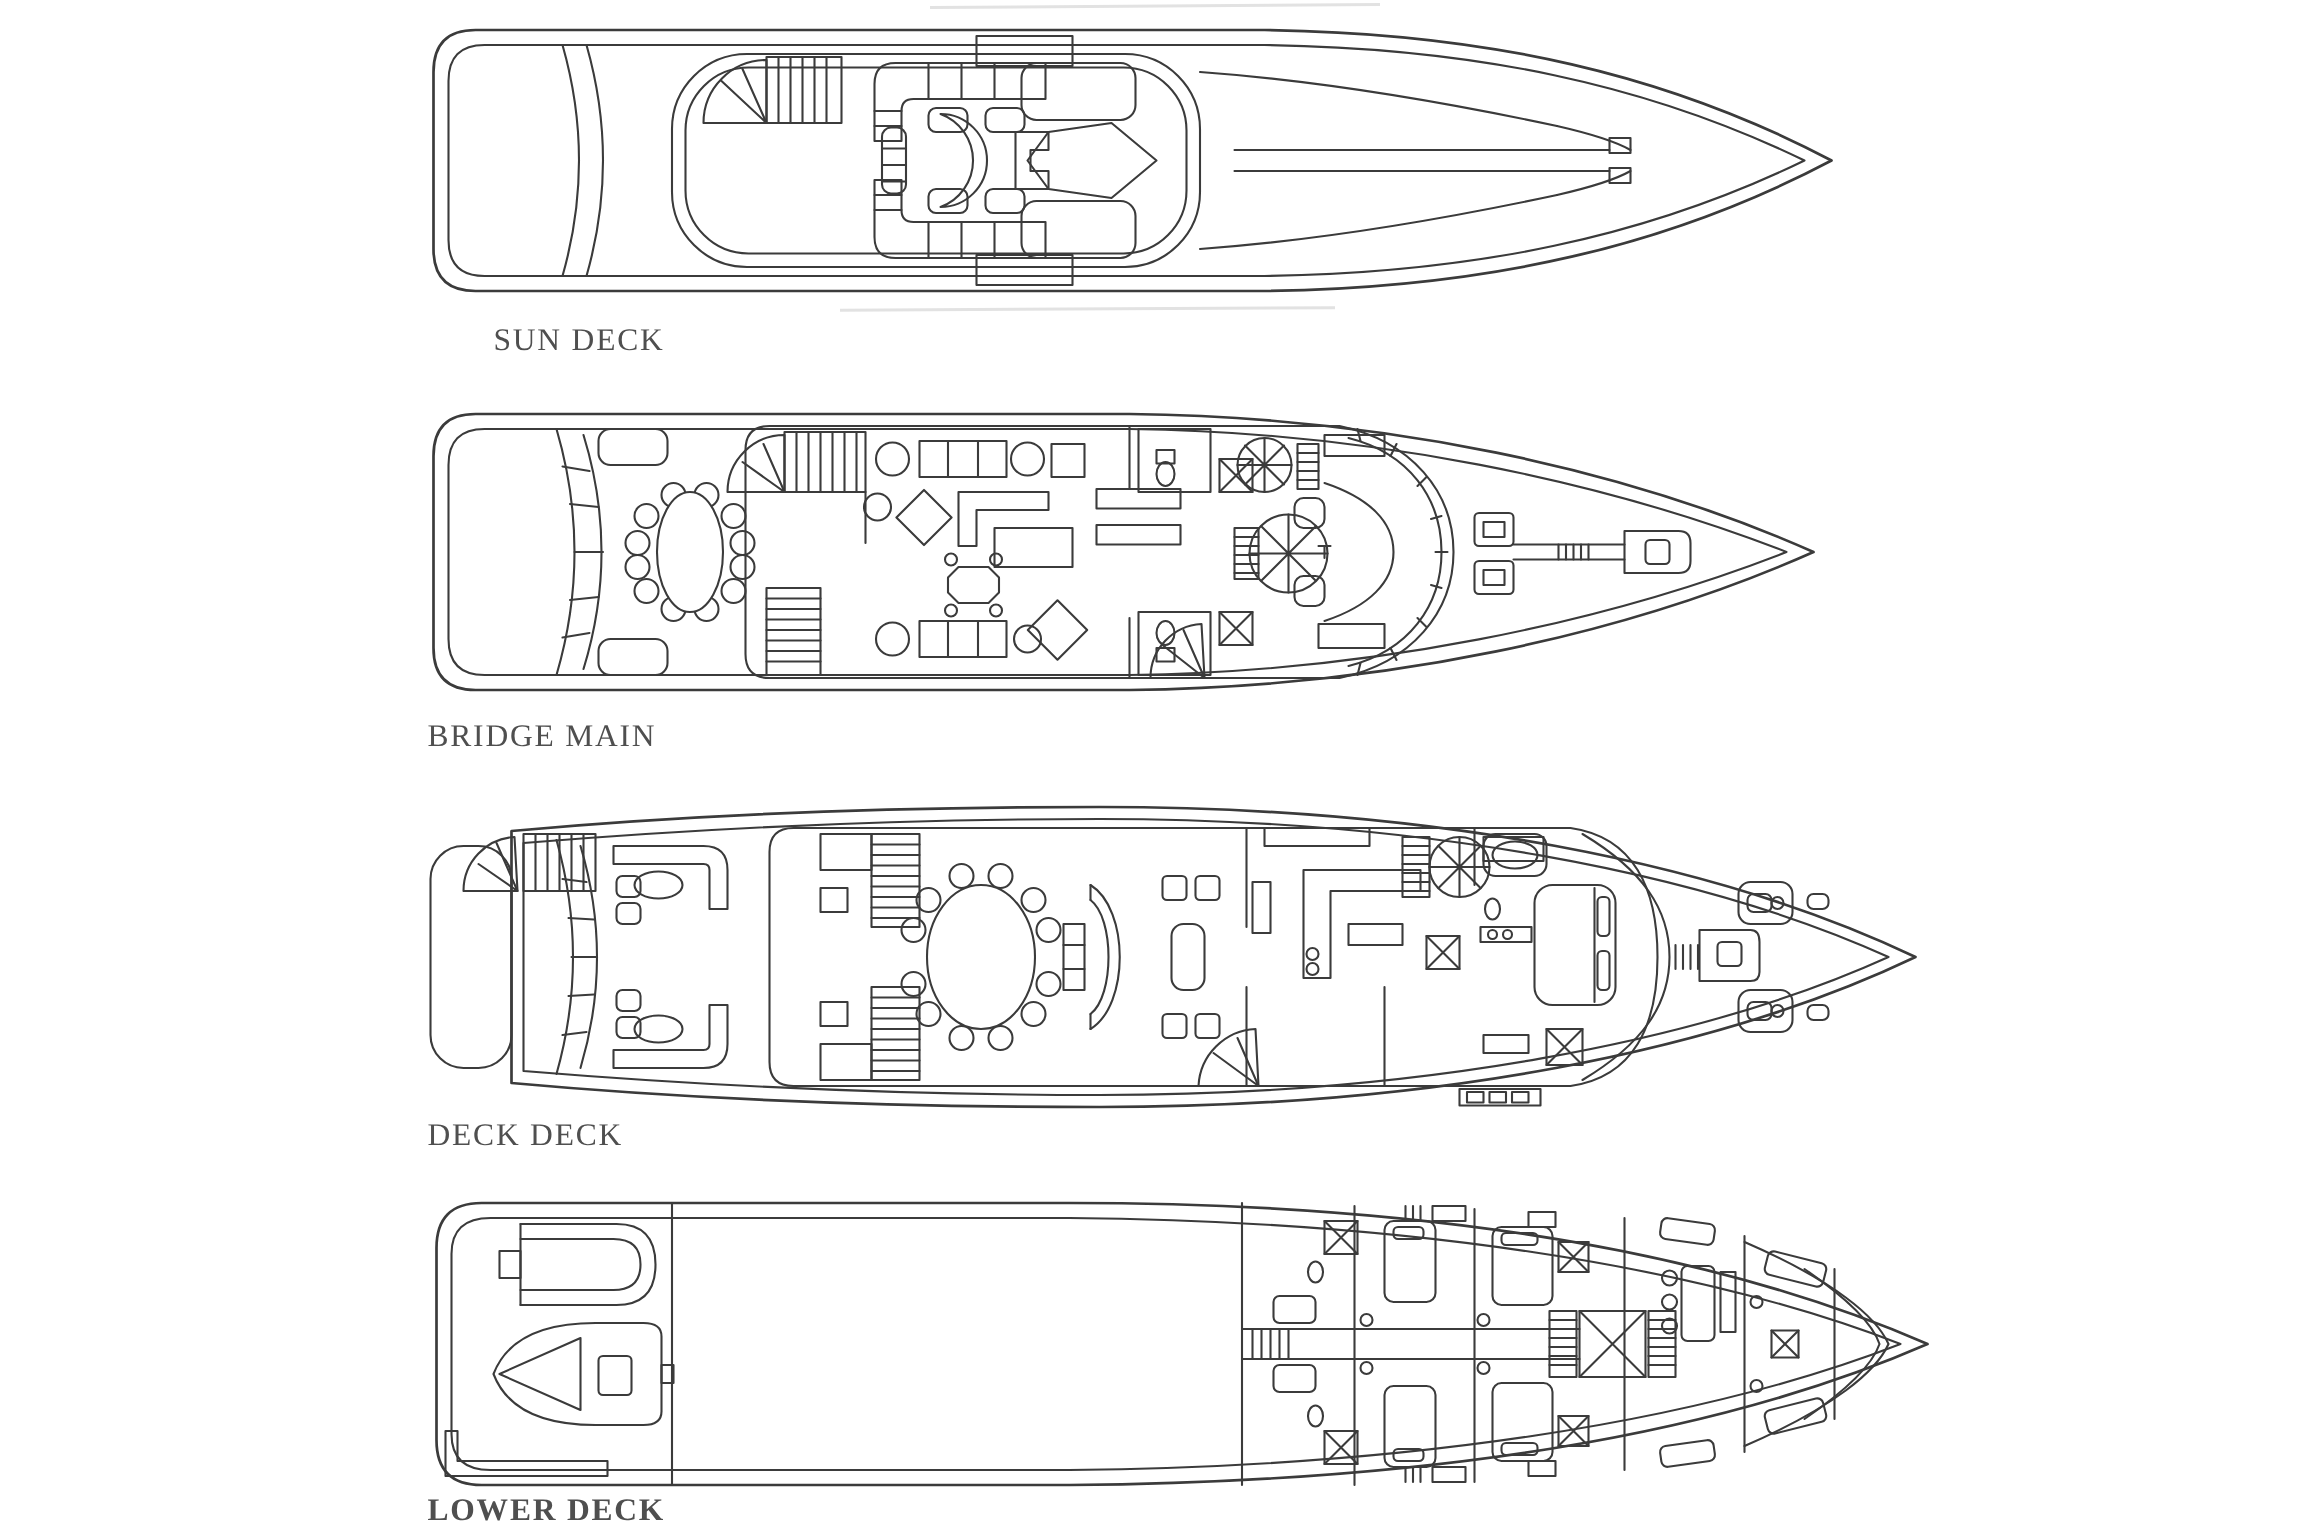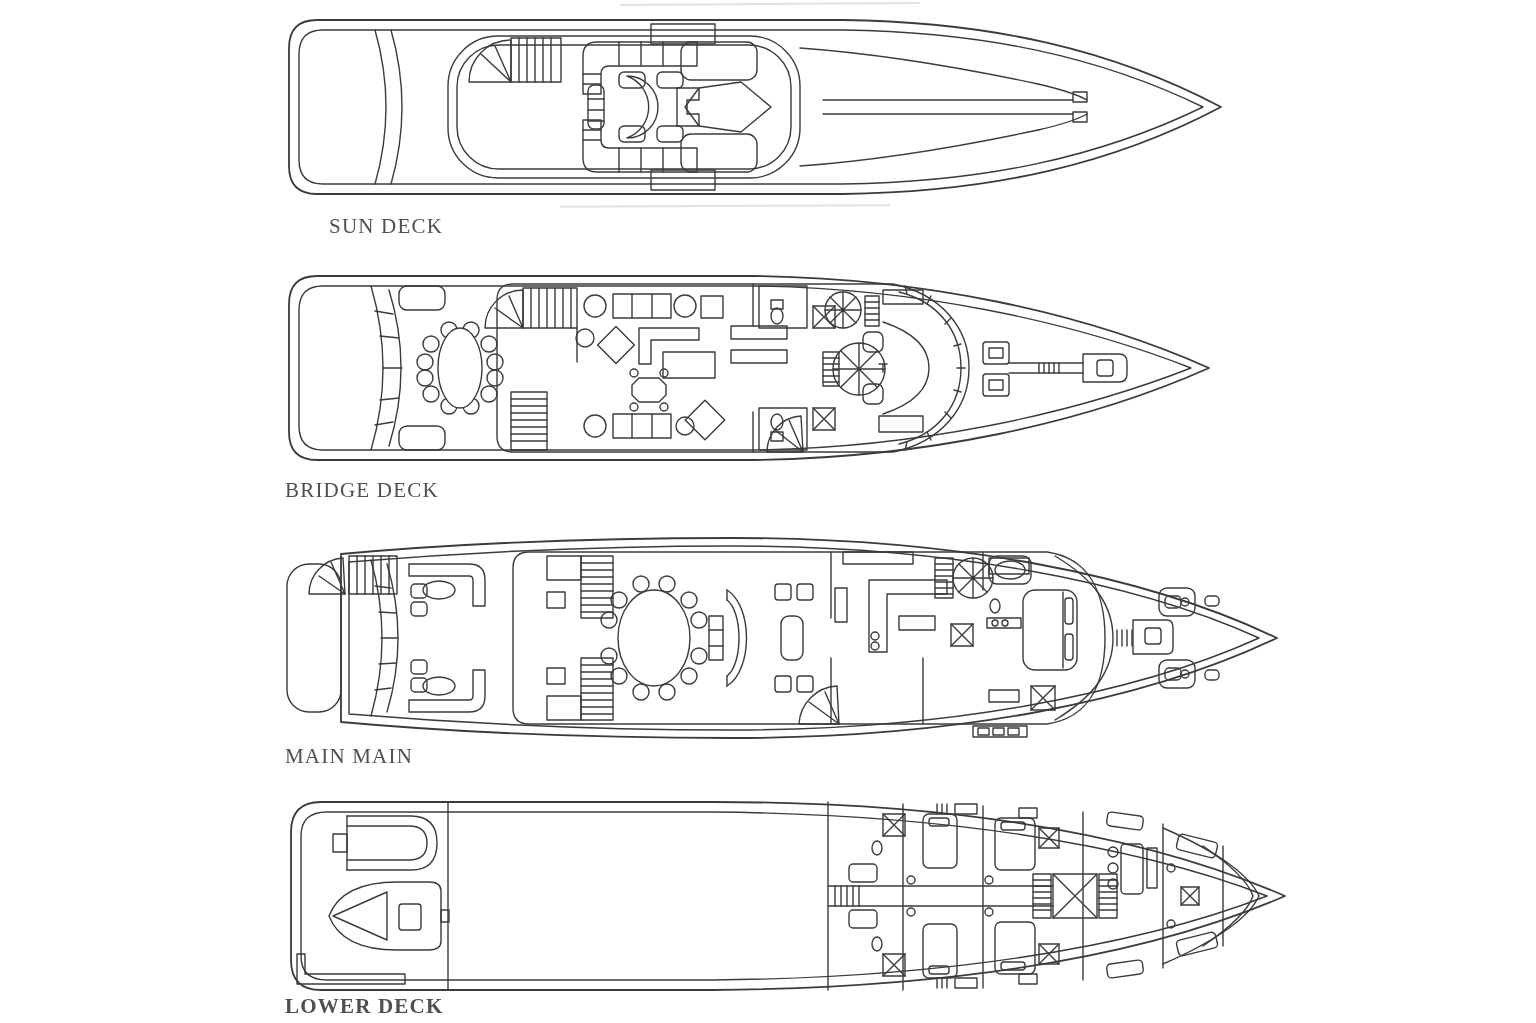--- a/index.html
+++ b/index.html
@@ -484,17 +484,17 @@
         <rect x="672" y="16" width="22" height="10"></rect>
           <rect x="672" y="190" width="22" height="10"></rect>
         <rect x="736" y="20" width="18" height="10"></rect>
           <rect x="736" y="186" width="18" height="10"></rect>
         <path d="M654,16v10 M659,16v10 M664,16v10 M654,190v10 M659,190v10 M664,190v10"></path>
       </g>
     </svg>
   </div>
 
   <div class="deck-label" style="left:285px;top:214px;margin-left:44px;">SUN DECK</div>
-  <div class="deck-label" style="left:285px;top:478px;">BRIDGE DECK</div>
-  <div class="deck-label" style="left:285px;top:744px;">MAIN MAIN</div>
+  <div class="deck-label" style="left:285px;top:478px;">BRIDGE MAIN</div>
+  <div class="deck-label" style="left:285px;top:744px;">DECK DECK</div>
   <div class="deck-label" style="left:285px;top:994px;font-weight:bold;">LOWER DECK</div>
 
 </div>
 
 </body></html>

